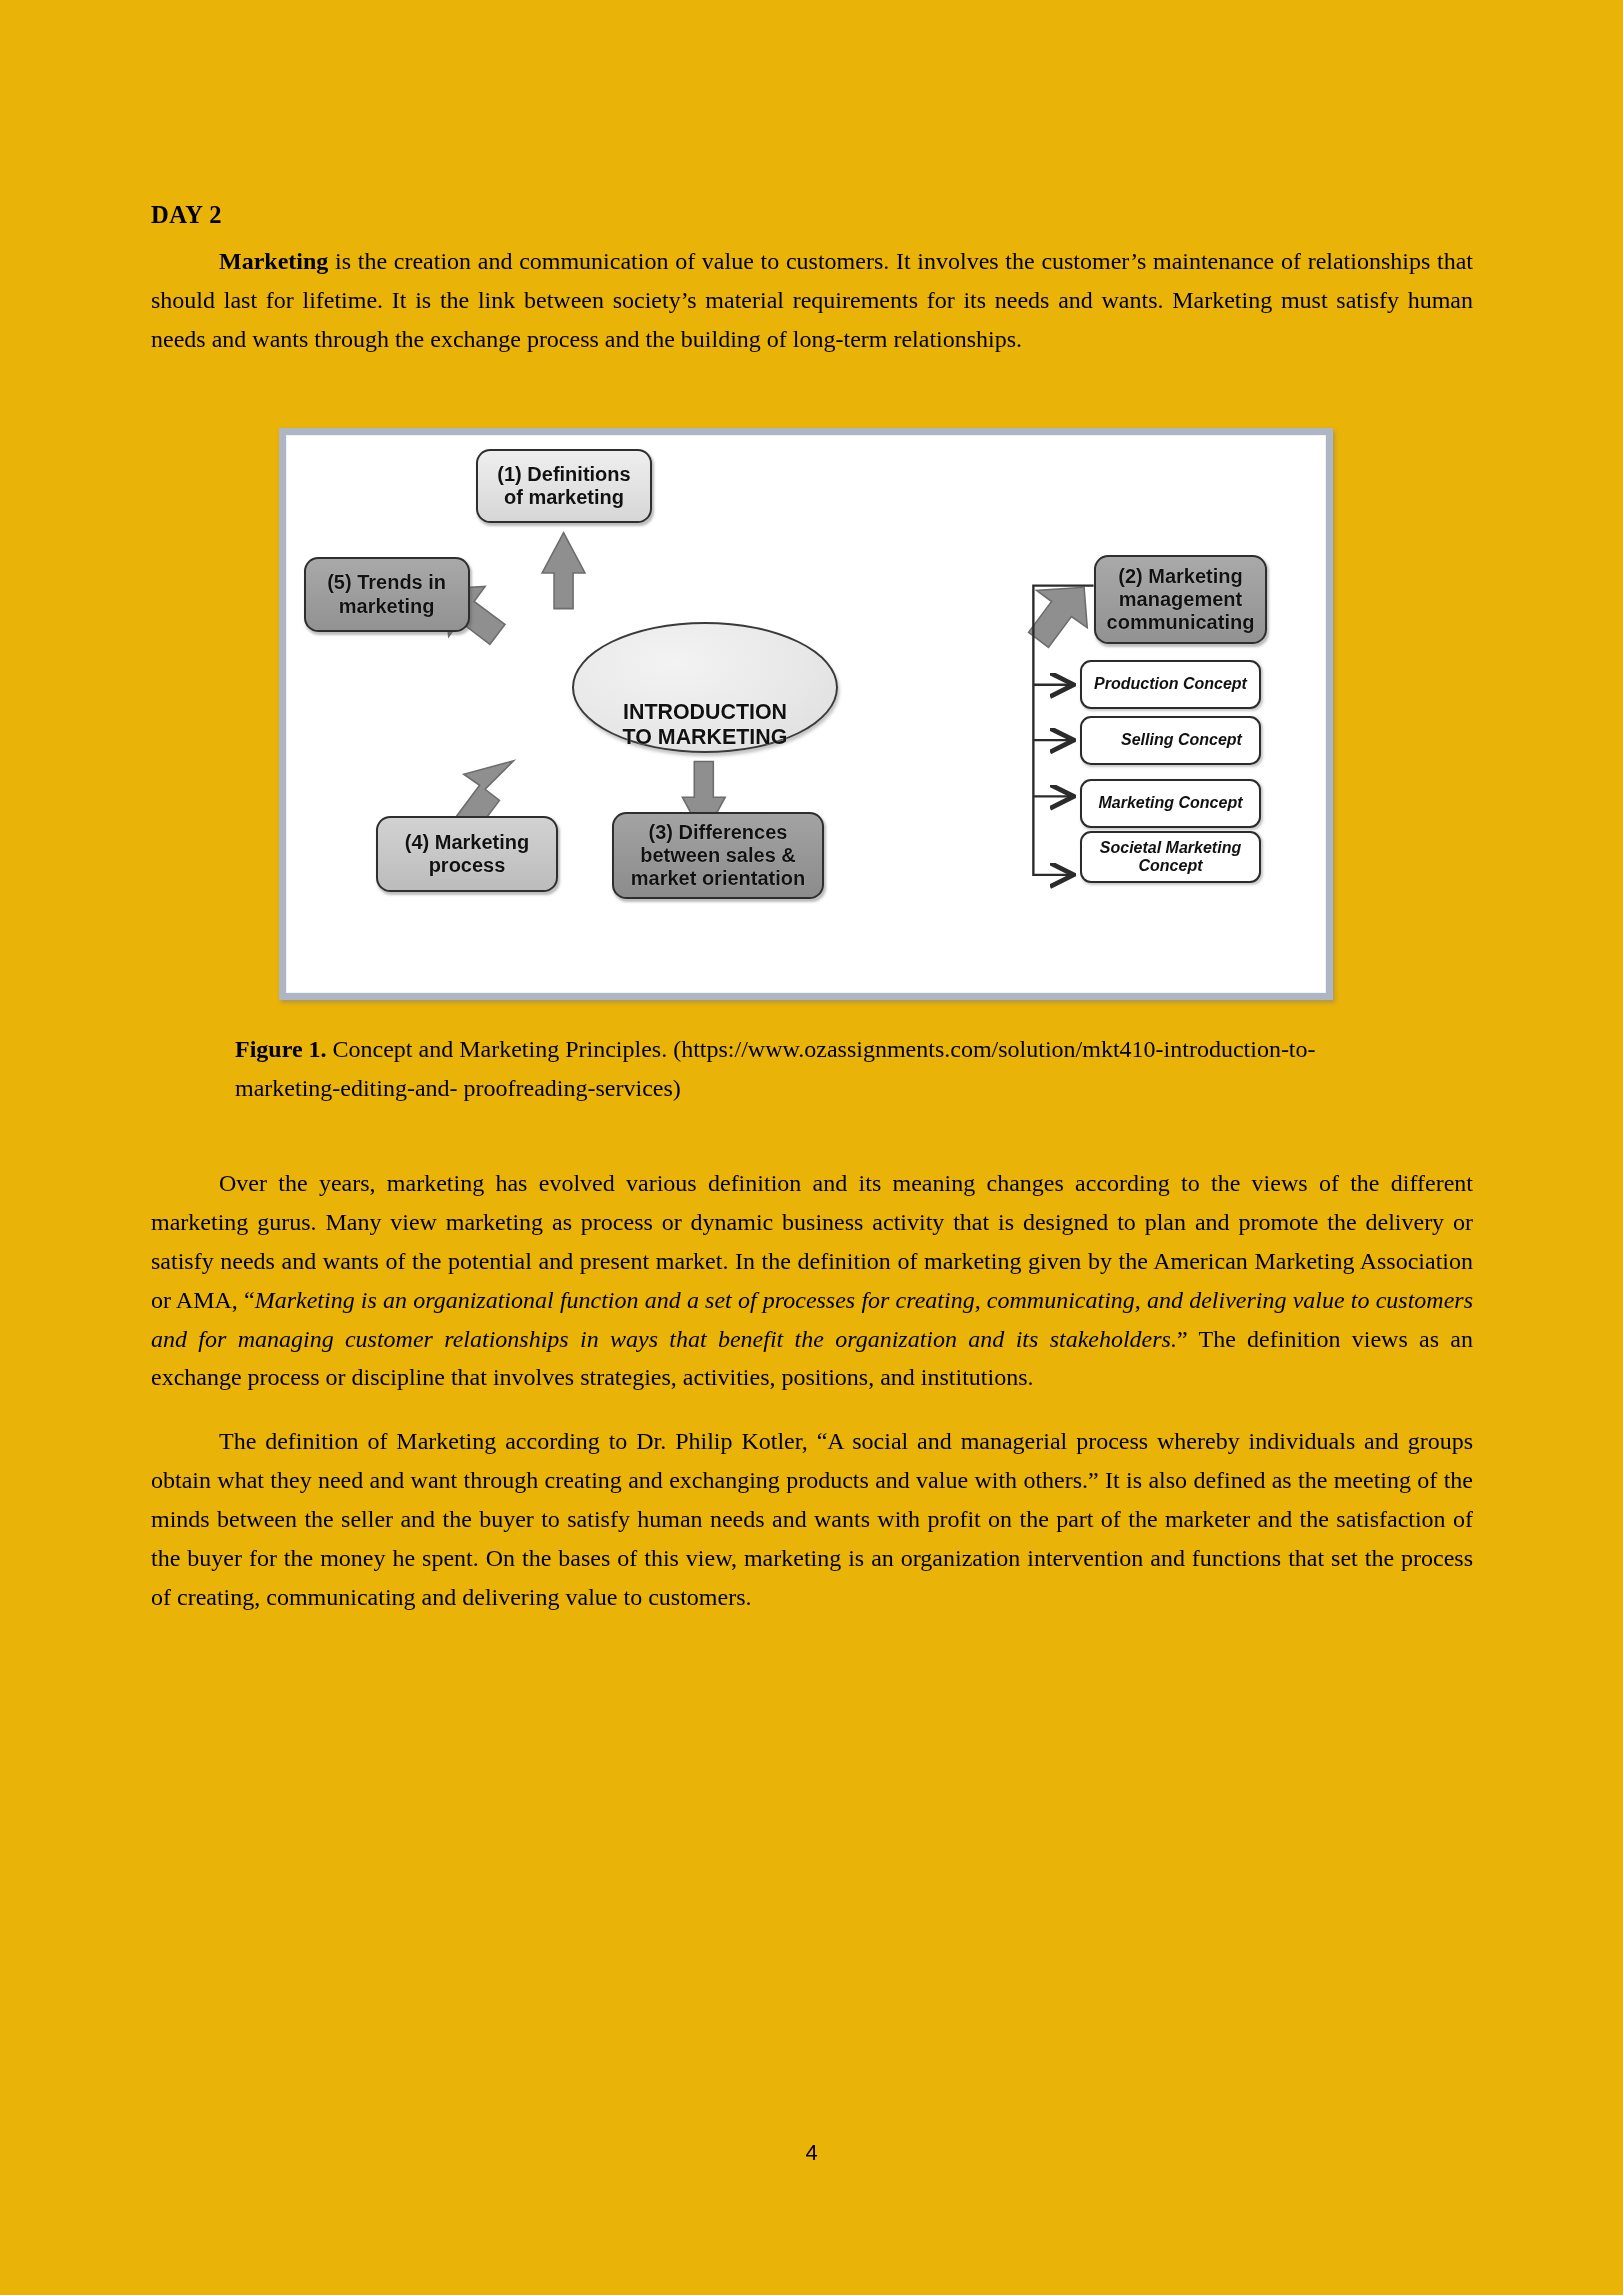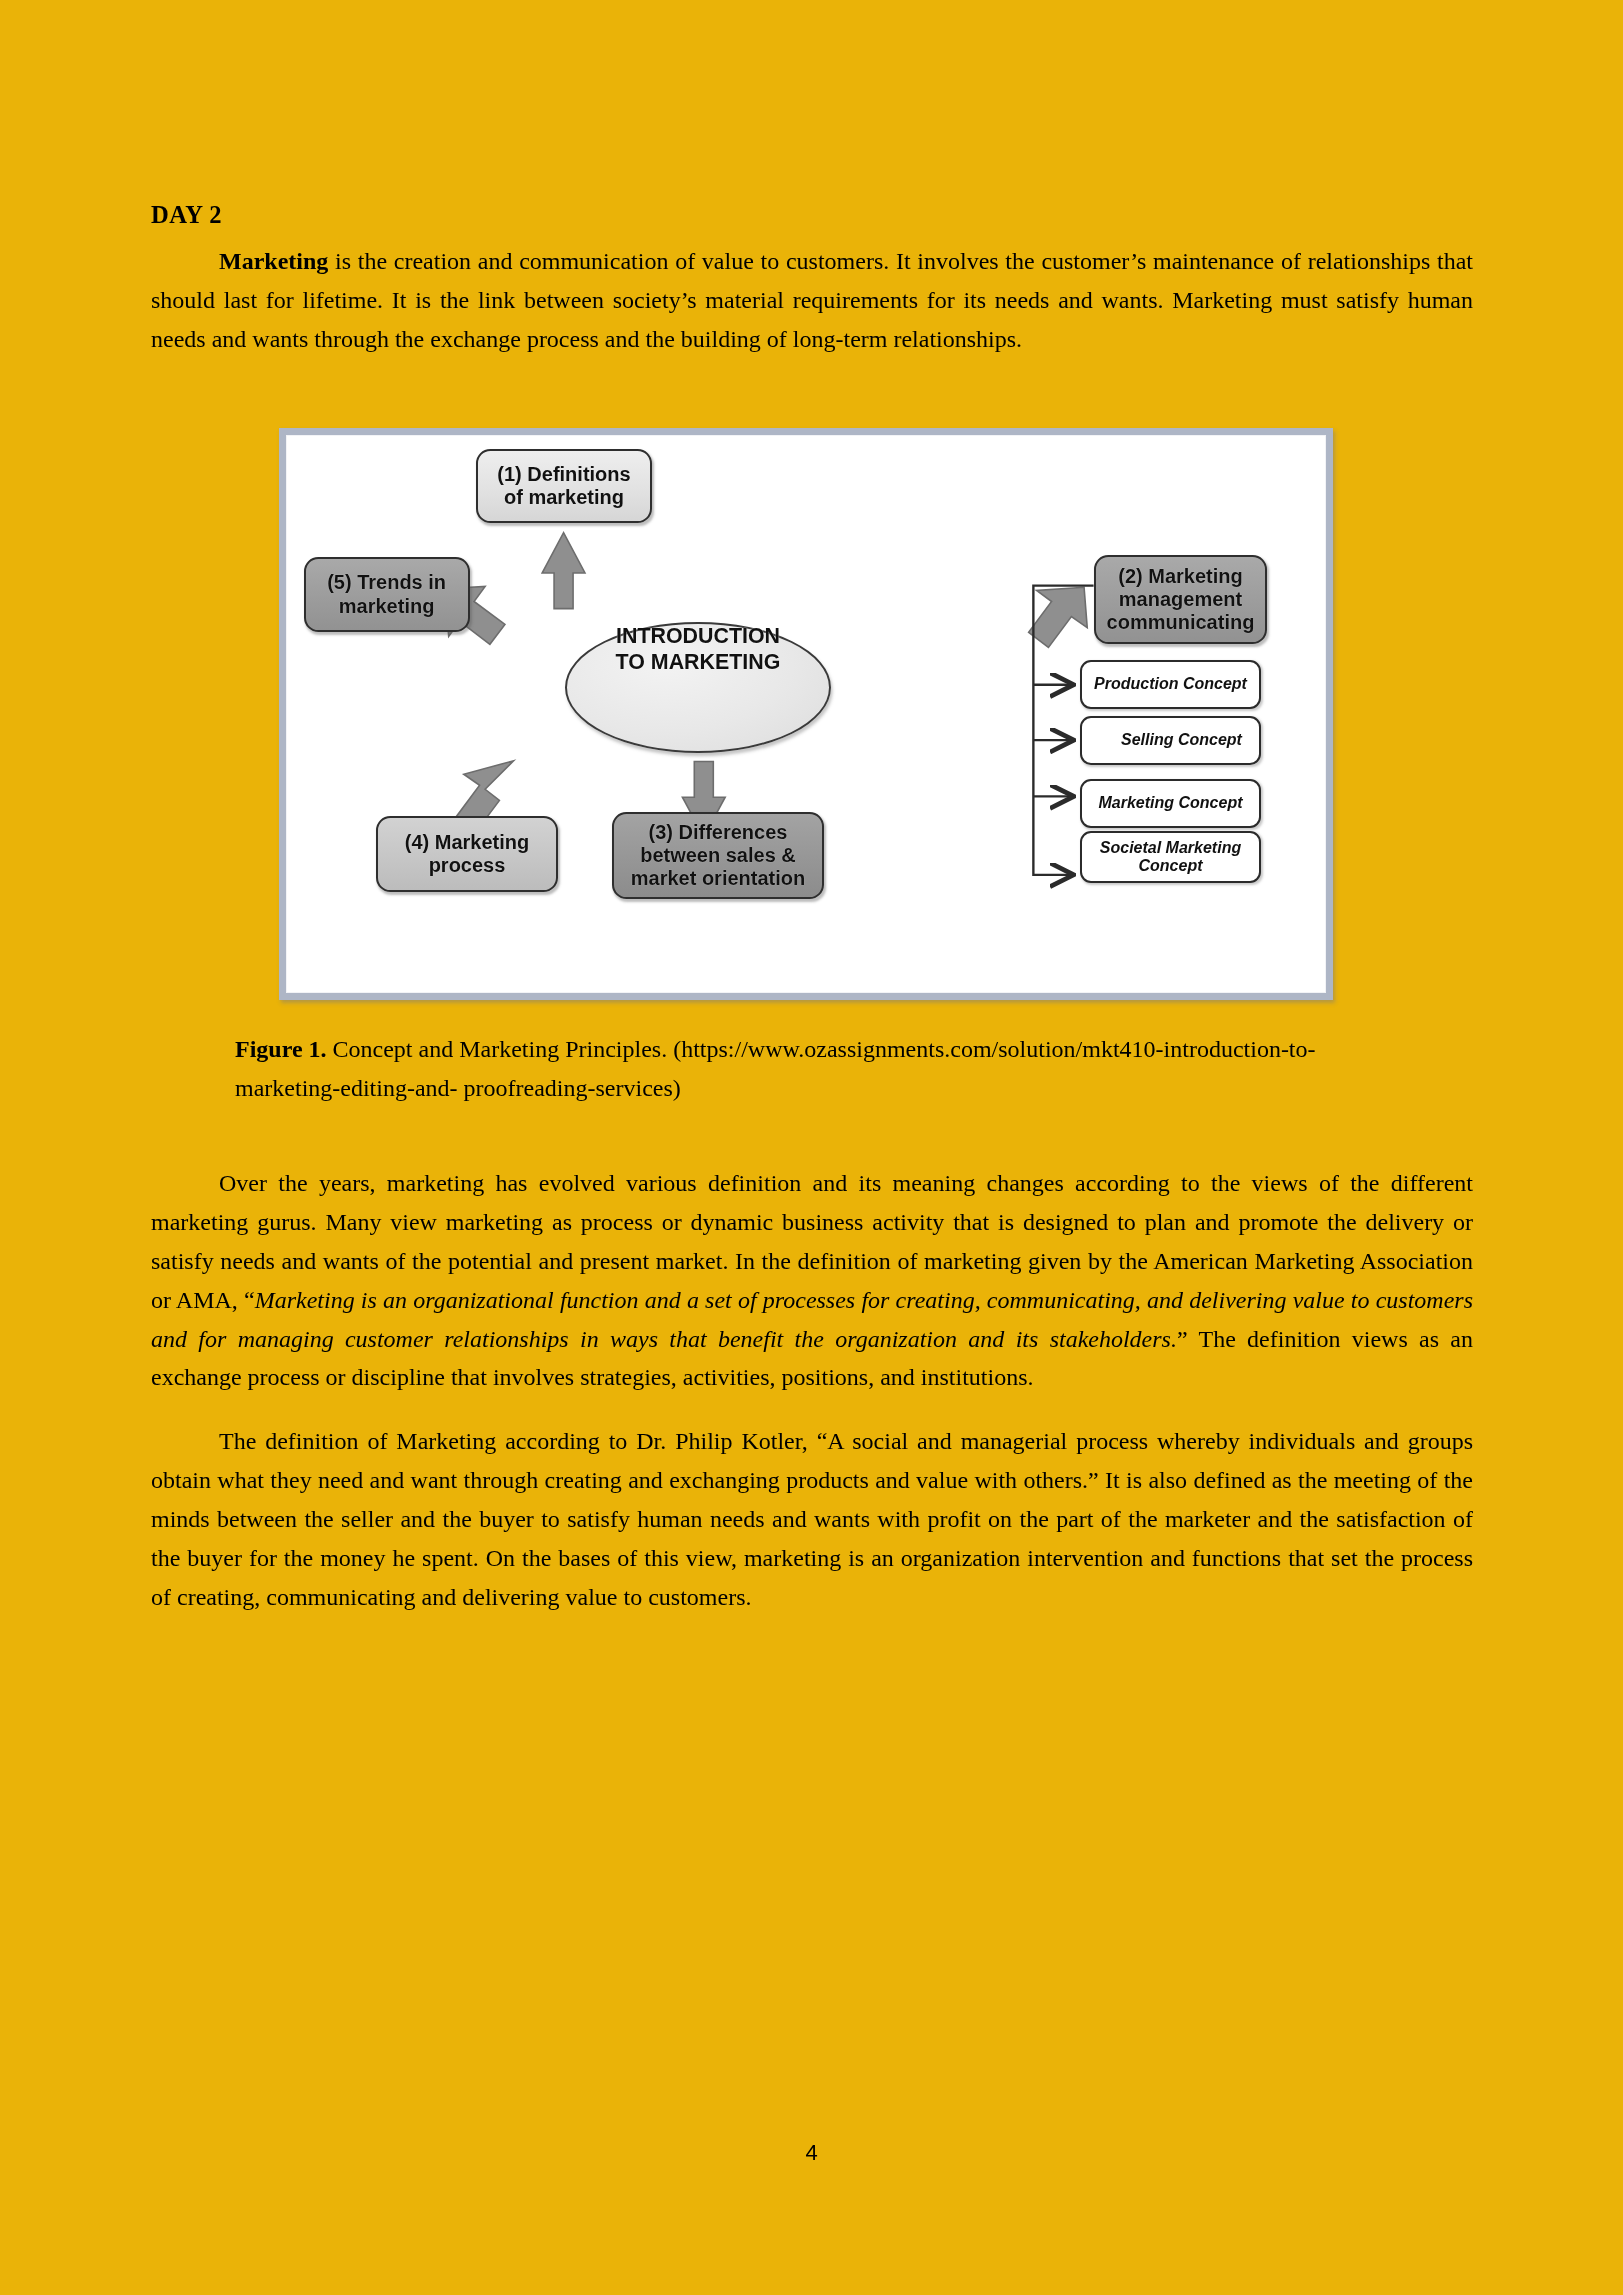--- a/index.html
+++ b/index.html
@@ -149,27 +149,27 @@
     height: 49px;
     font-style: italic;
   }
   .s1 { top: 232px; }
   .s2 { top: 288px; padding-left: 22px; }
   .s3 { top: 327px; margin-top: 24px; }
   .s4 { top: 403px; height: 52px; }
 
   .ellipse {
     position: absolute;
-    left: 286px; top: 194px;
+    left: 293px; top: 194px;
     width: 262px; height: 127px;
     border-radius: 50%;
     background: radial-gradient(ellipse at 38% 30%, #f3f3f3 0%, #e8e8e8 55%, #dcdcdc 100%);
     border: 2.4px solid #3a3a3a;
     display: flex;
-    align-items: flex-start;
+    align-items: flex-end;
     justify-content: center;
     text-align: center;
     font-family: "Liberation Sans", "DejaVu Sans", sans-serif;
     font-weight: bold;
     font-size: 21.4px;
     color: #111111;
     line-height: 1.2;
     box-shadow: 1.6px 3.2px 3.2px rgba(110,110,110,0.40);
     text-shadow: 0 0 1.6px rgba(255,255,255,0.85);
   }

